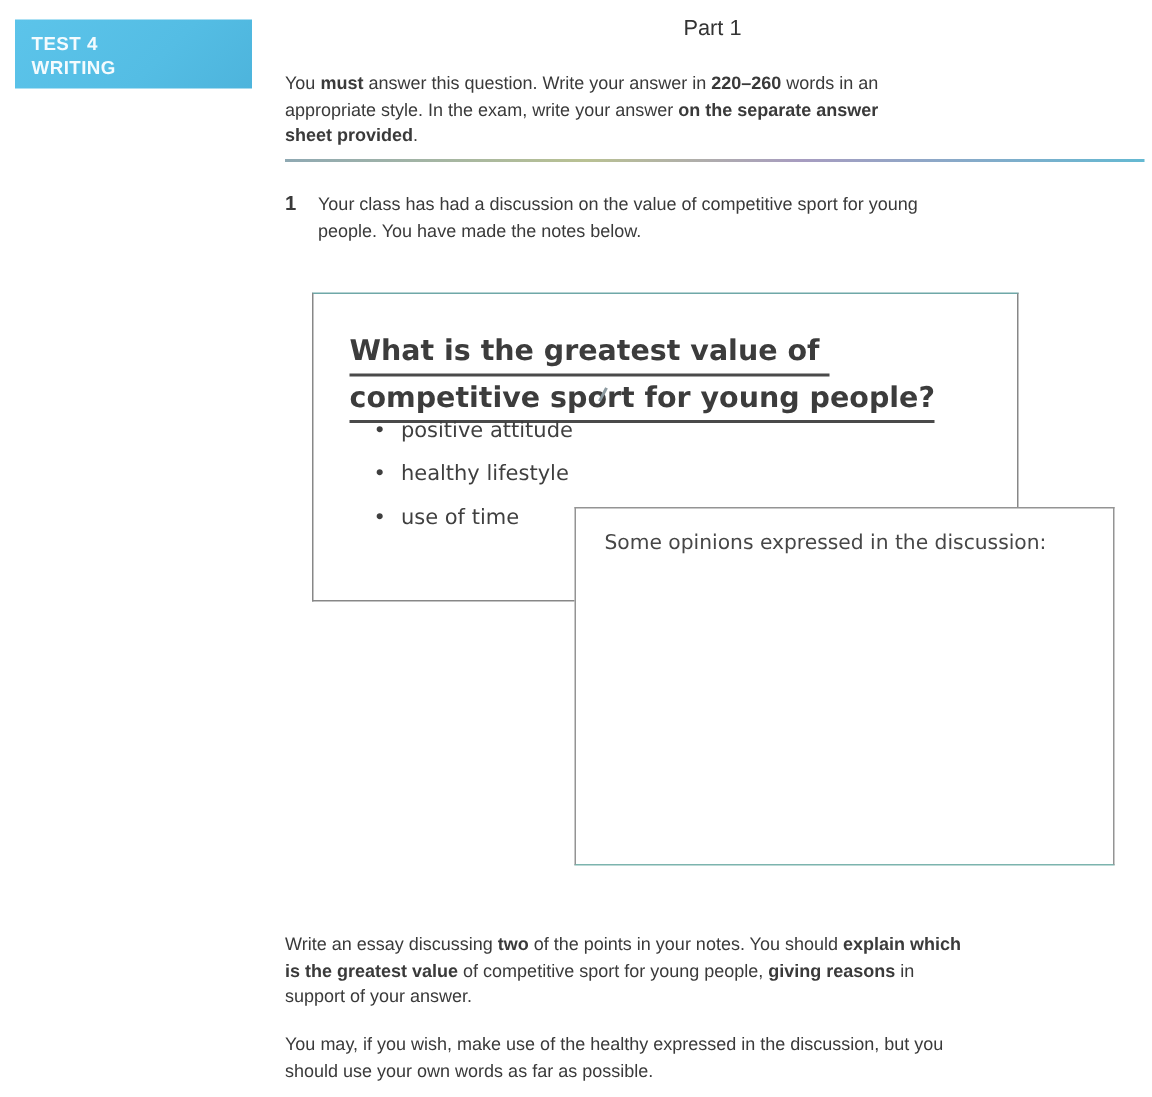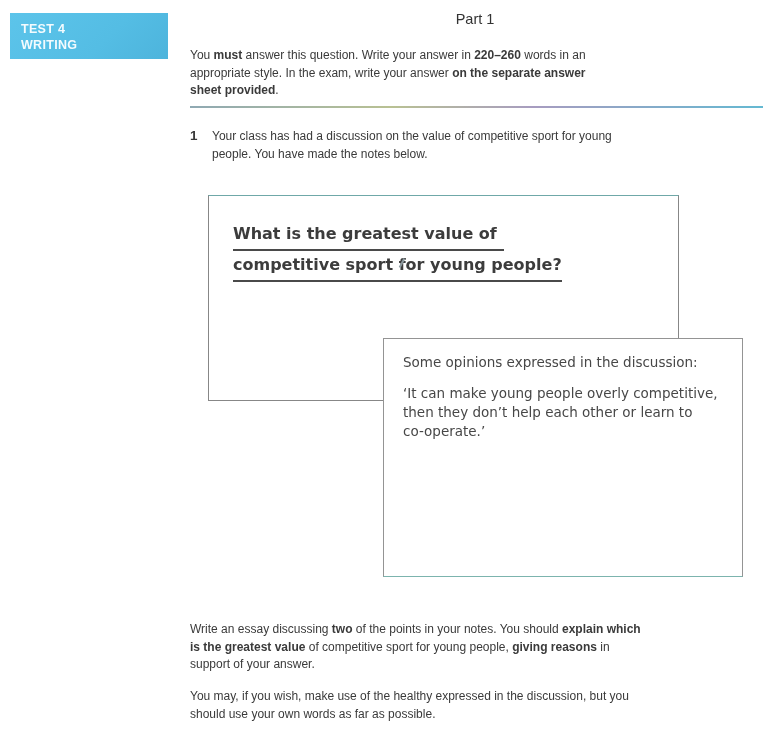--- a/index.html
+++ b/index.html
@@ -35,21 +35,21 @@
   .q-text{left:212px;top:128px;width:555px;}
   
   .notes-box{
     position:absolute;left:208px;top:195px;width:471px;height:206px;
     background:#fff;border:1px solid #878787;box-sizing:border-box;
     border-top-color:#6fa8a8;z-index:1;
   }
   .notes-heading{
     position:absolute;left:24px;top:24px;
     font-family:"DejaVu Sans",sans-serif;
-    font-size:16px;font-weight:bold;color:#3c3c3c;line-height:28px;
+    font-size:19px;font-weight:bold;color:#3c3c3c;line-height:28px;
   }
   .notes-heading .hl{
     display:inline-block;border-bottom:2px solid #4a4a4a;padding-bottom:1px;
   }
   .notes-heading .hl1{padding-right:7px;}
   .notes-bullets{
     position:absolute;left:40px;top:82px;margin:0;padding:0;list-style:none;
     font-family:"DejaVu Sans",sans-serif;font-size:14px;color:#3f3f3f;
   }
   .notes-bullets li{margin:0 0 10px 0;line-height:19px;}
@@ -87,24 +87,28 @@
 <div class="rule"></div>
 
 <div class="q-number">1</div>
 <div class="para q-text"><span>Your class has had a discussion on the value of competitive sport for young</span><br><span>people. You have made the notes below.</span></div>
 
 <div class="notes-box">
   <div class="notes-heading">
     <span class="hl hl1">What is the greatest value of</span><br>
     <span class="hl">competitive sport for young people?</span>
   </div>
+  <ul class="notes-bullets">
+    <li>positive attitude</li>
+    <li>healthy lifestyle</li>
+    <li>use of time</li>
+  </ul>
 </div>
 
 <div class="pen-mark"></div>
 
 <div class="opinions-box">
   <p>Some opinions expressed in the discussion:</p>
-  <p><span>‘It can make young people overly competitive,</span><br><span>then they don’t help each other or learn to</span><br><span>co-operate.’</span></p>
 </div>
 
 <div class="para task"><span>Write an essay discussing </span><span class="b">two</span><span> of the points in your notes. You should </span><span class="b">explain which</span><br><span class="b">is the greatest value</span><span> of competitive sport for young people, </span><span class="b">giving reasons</span><span> in</span><br><span>support of your answer.</span></div>
 
 <div class="para note"><span>You may, if you wish, make use of the healthy expressed in the discussion, but you</span><br><span>should use your own words as far as possible.</span></div>
 
 </body></html>

